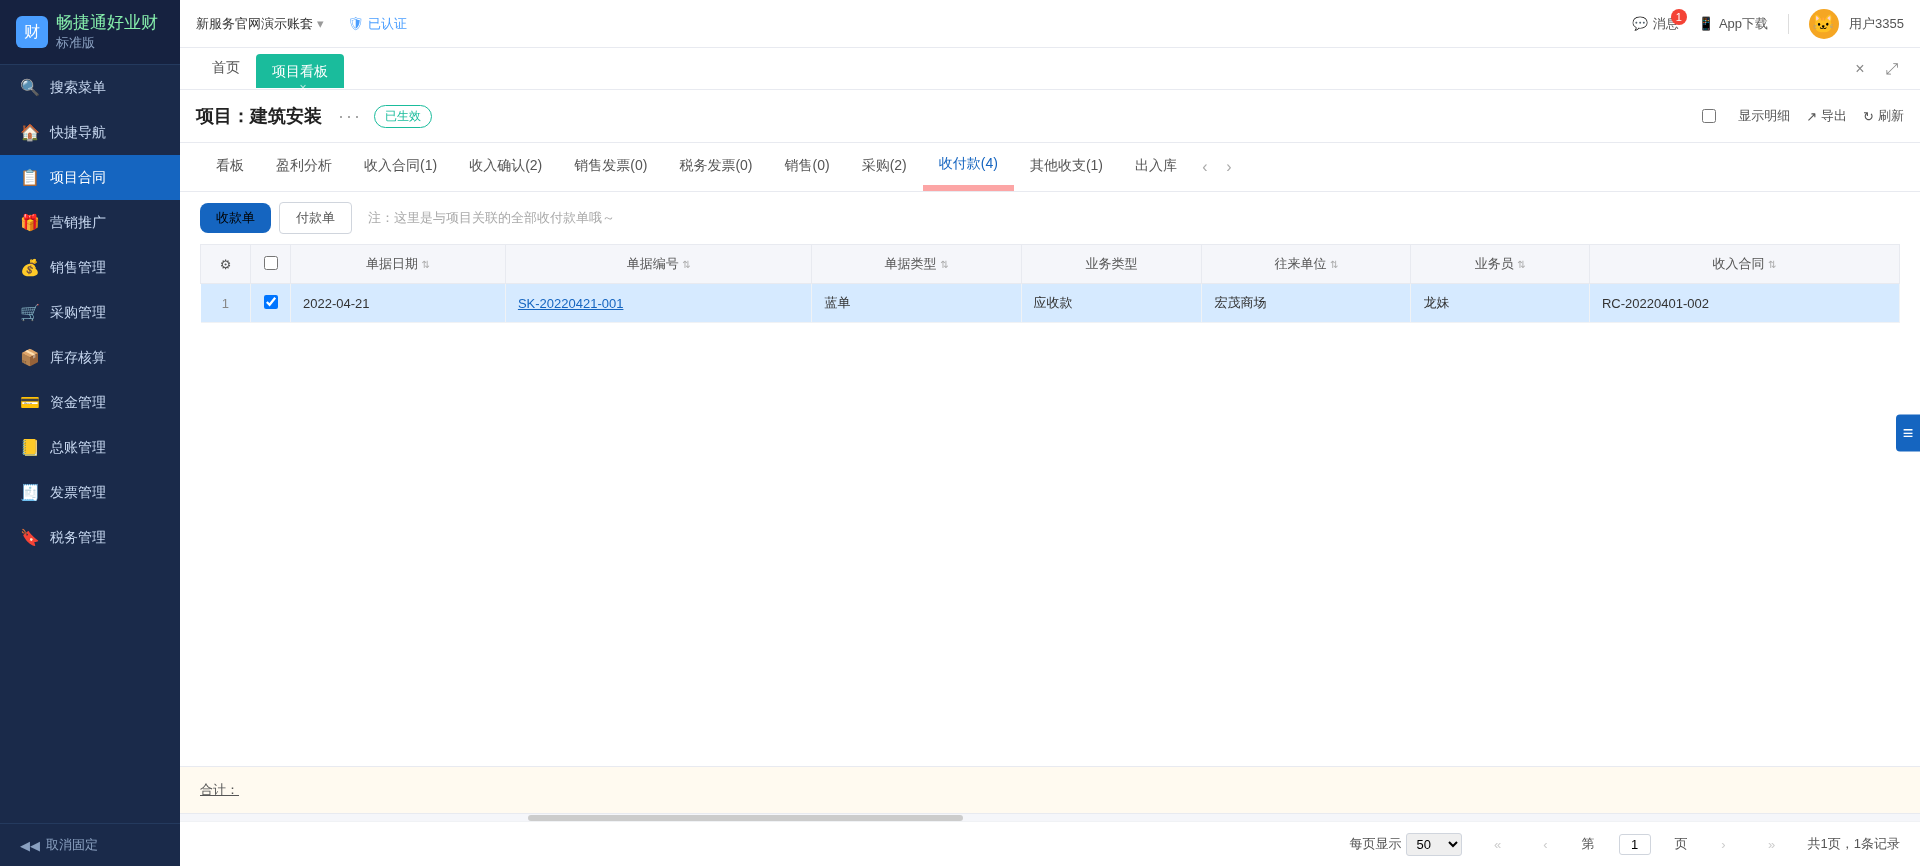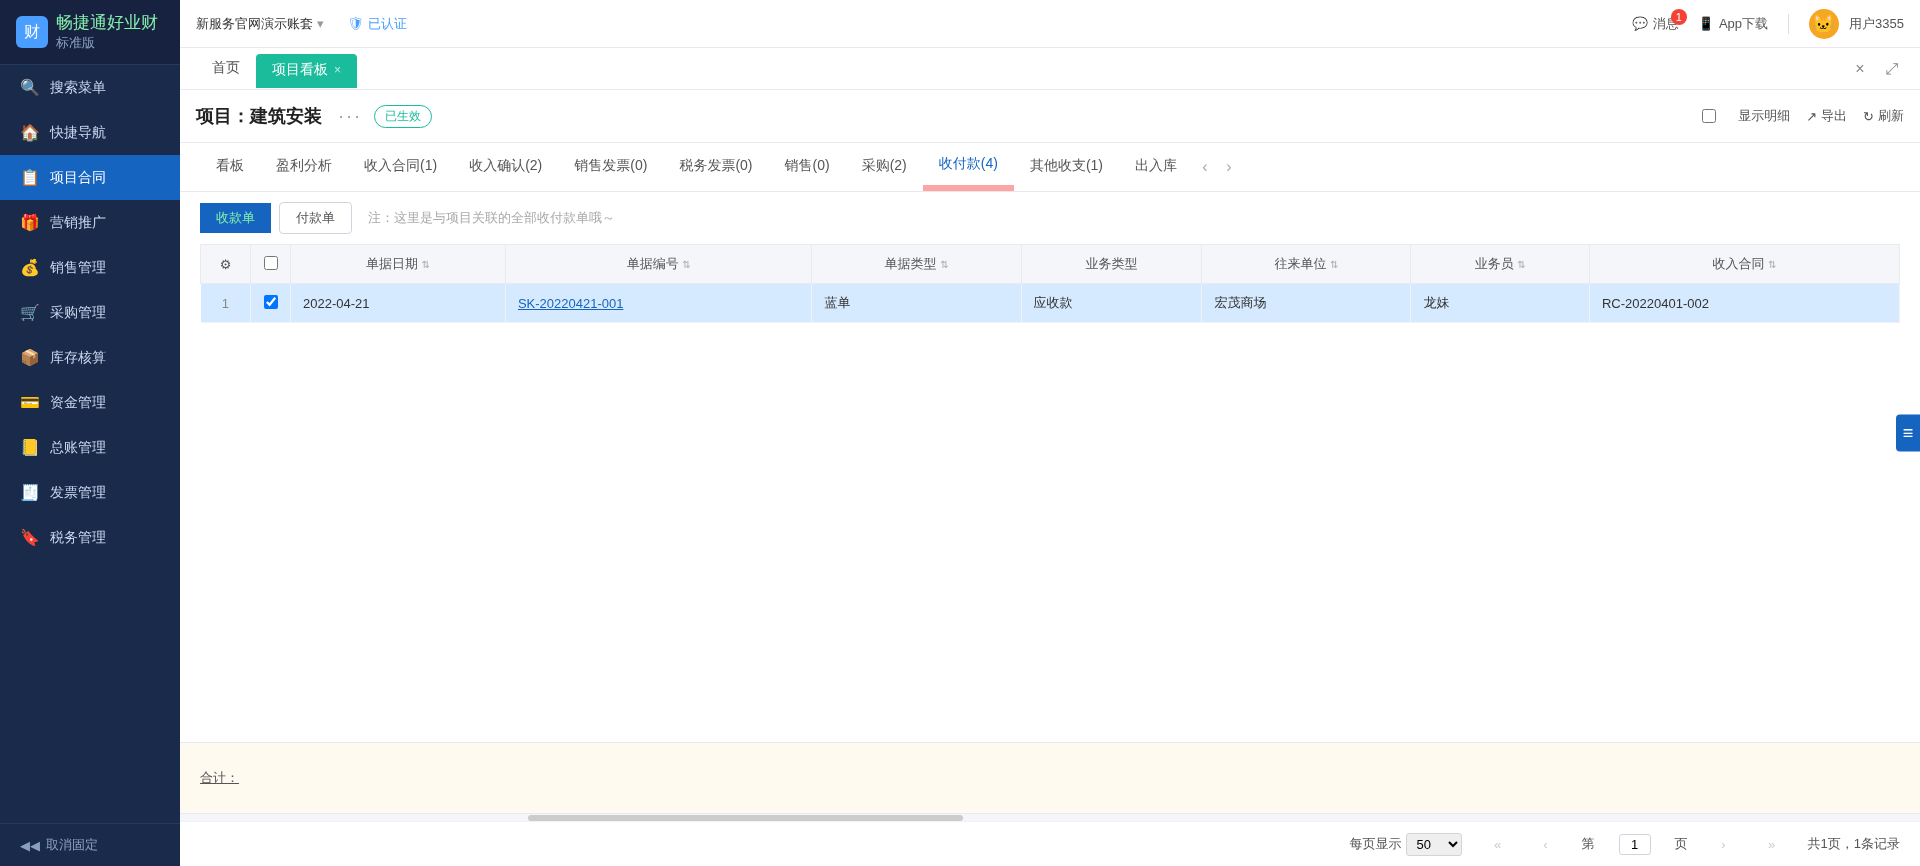--- a/index.html
+++ b/index.html
@@ -155,22 +155,23 @@
       font-size: 14px;
       color: #555;
       border-bottom: 2px solid transparent;
     }
     .tab-item.active {
       background: #1abc9c;
       color: #fff;
       border-radius: 4px 4px 0 0;
       border-bottom: 2px solid #1abc9c;
       margin-top: 4px;
-      padding-top: 0;
+      padding-top: 9px;
       height: 34px;
+      flex-direction: column;
     }
     .tab-close {
       margin-left: 6px;
       font-size: 12px;
       opacity: 0.7;
     }
     .tab-window-btns {
       margin-left: auto;
       display: flex;
       gap: 8px;
@@ -296,23 +297,23 @@
     
     .btn-group {
       display: flex;
       align-items: center;
       padding: 10px 20px;
       gap: 8px;
       flex-shrink: 0;
     }
     .btn-primary {
       background: #1565c0;
-      color: #86efac;
+      color: #000000;
       border: none;
-      border-radius: 0;
+      border-radius: 8px;
       padding: 6px 16px;
       cursor: pointer;
       font-size: 13px;
     }
     .btn-secondary {
       background: #fff;
       color: #555;
       border: 1px solid #d0d5dd;
       border-radius: 4px;
       padding: 6px 16px;
@@ -361,21 +362,21 @@
       color: #333;
     }
     tbody td:first-child { text-align: center; color: #888; }
     tbody td:nth-child(2) { text-align: center; }
     .link-text { color: #1565c0; cursor: pointer; text-decoration: underline; }
 
     
     .summary-row {
       background: #fffaf0;
       border-top: 1px solid #e8eaf0;
-      padding: 26px 20px;
+      padding: 14px 20px;
       font-size: 13px;
       color: #555;
       flex-shrink: 0;
       display: flex;
       align-items: center;
       text-decoration: underline;
     }
 
     
     .pagination {

